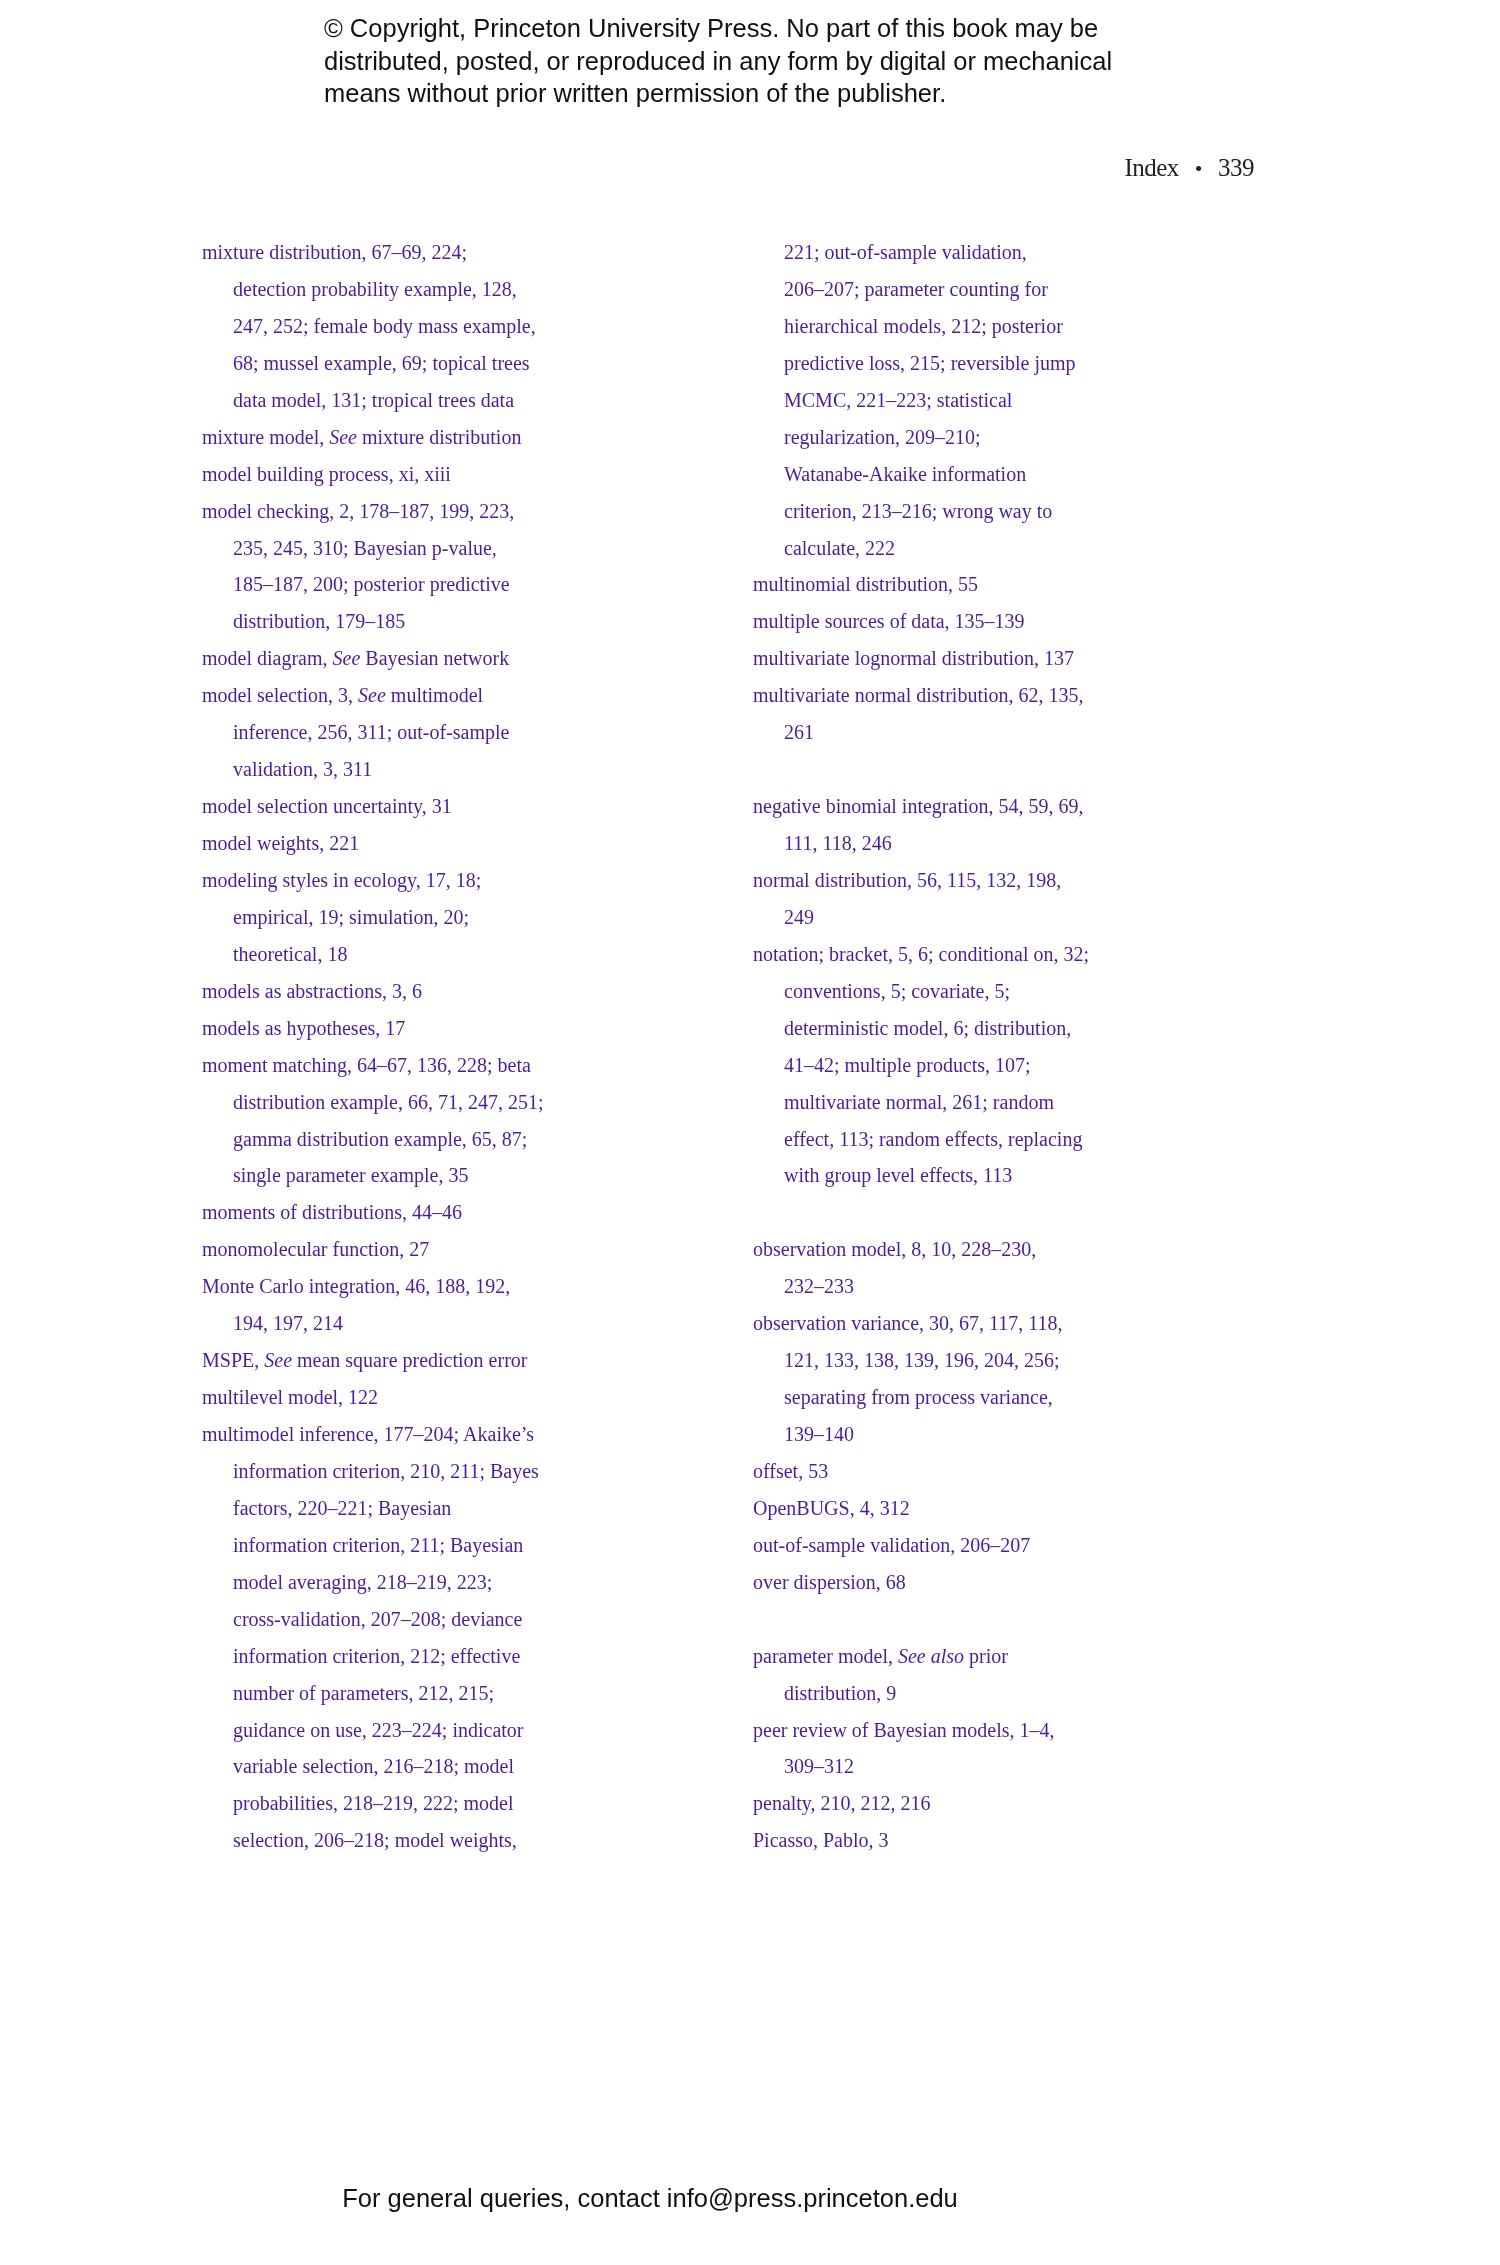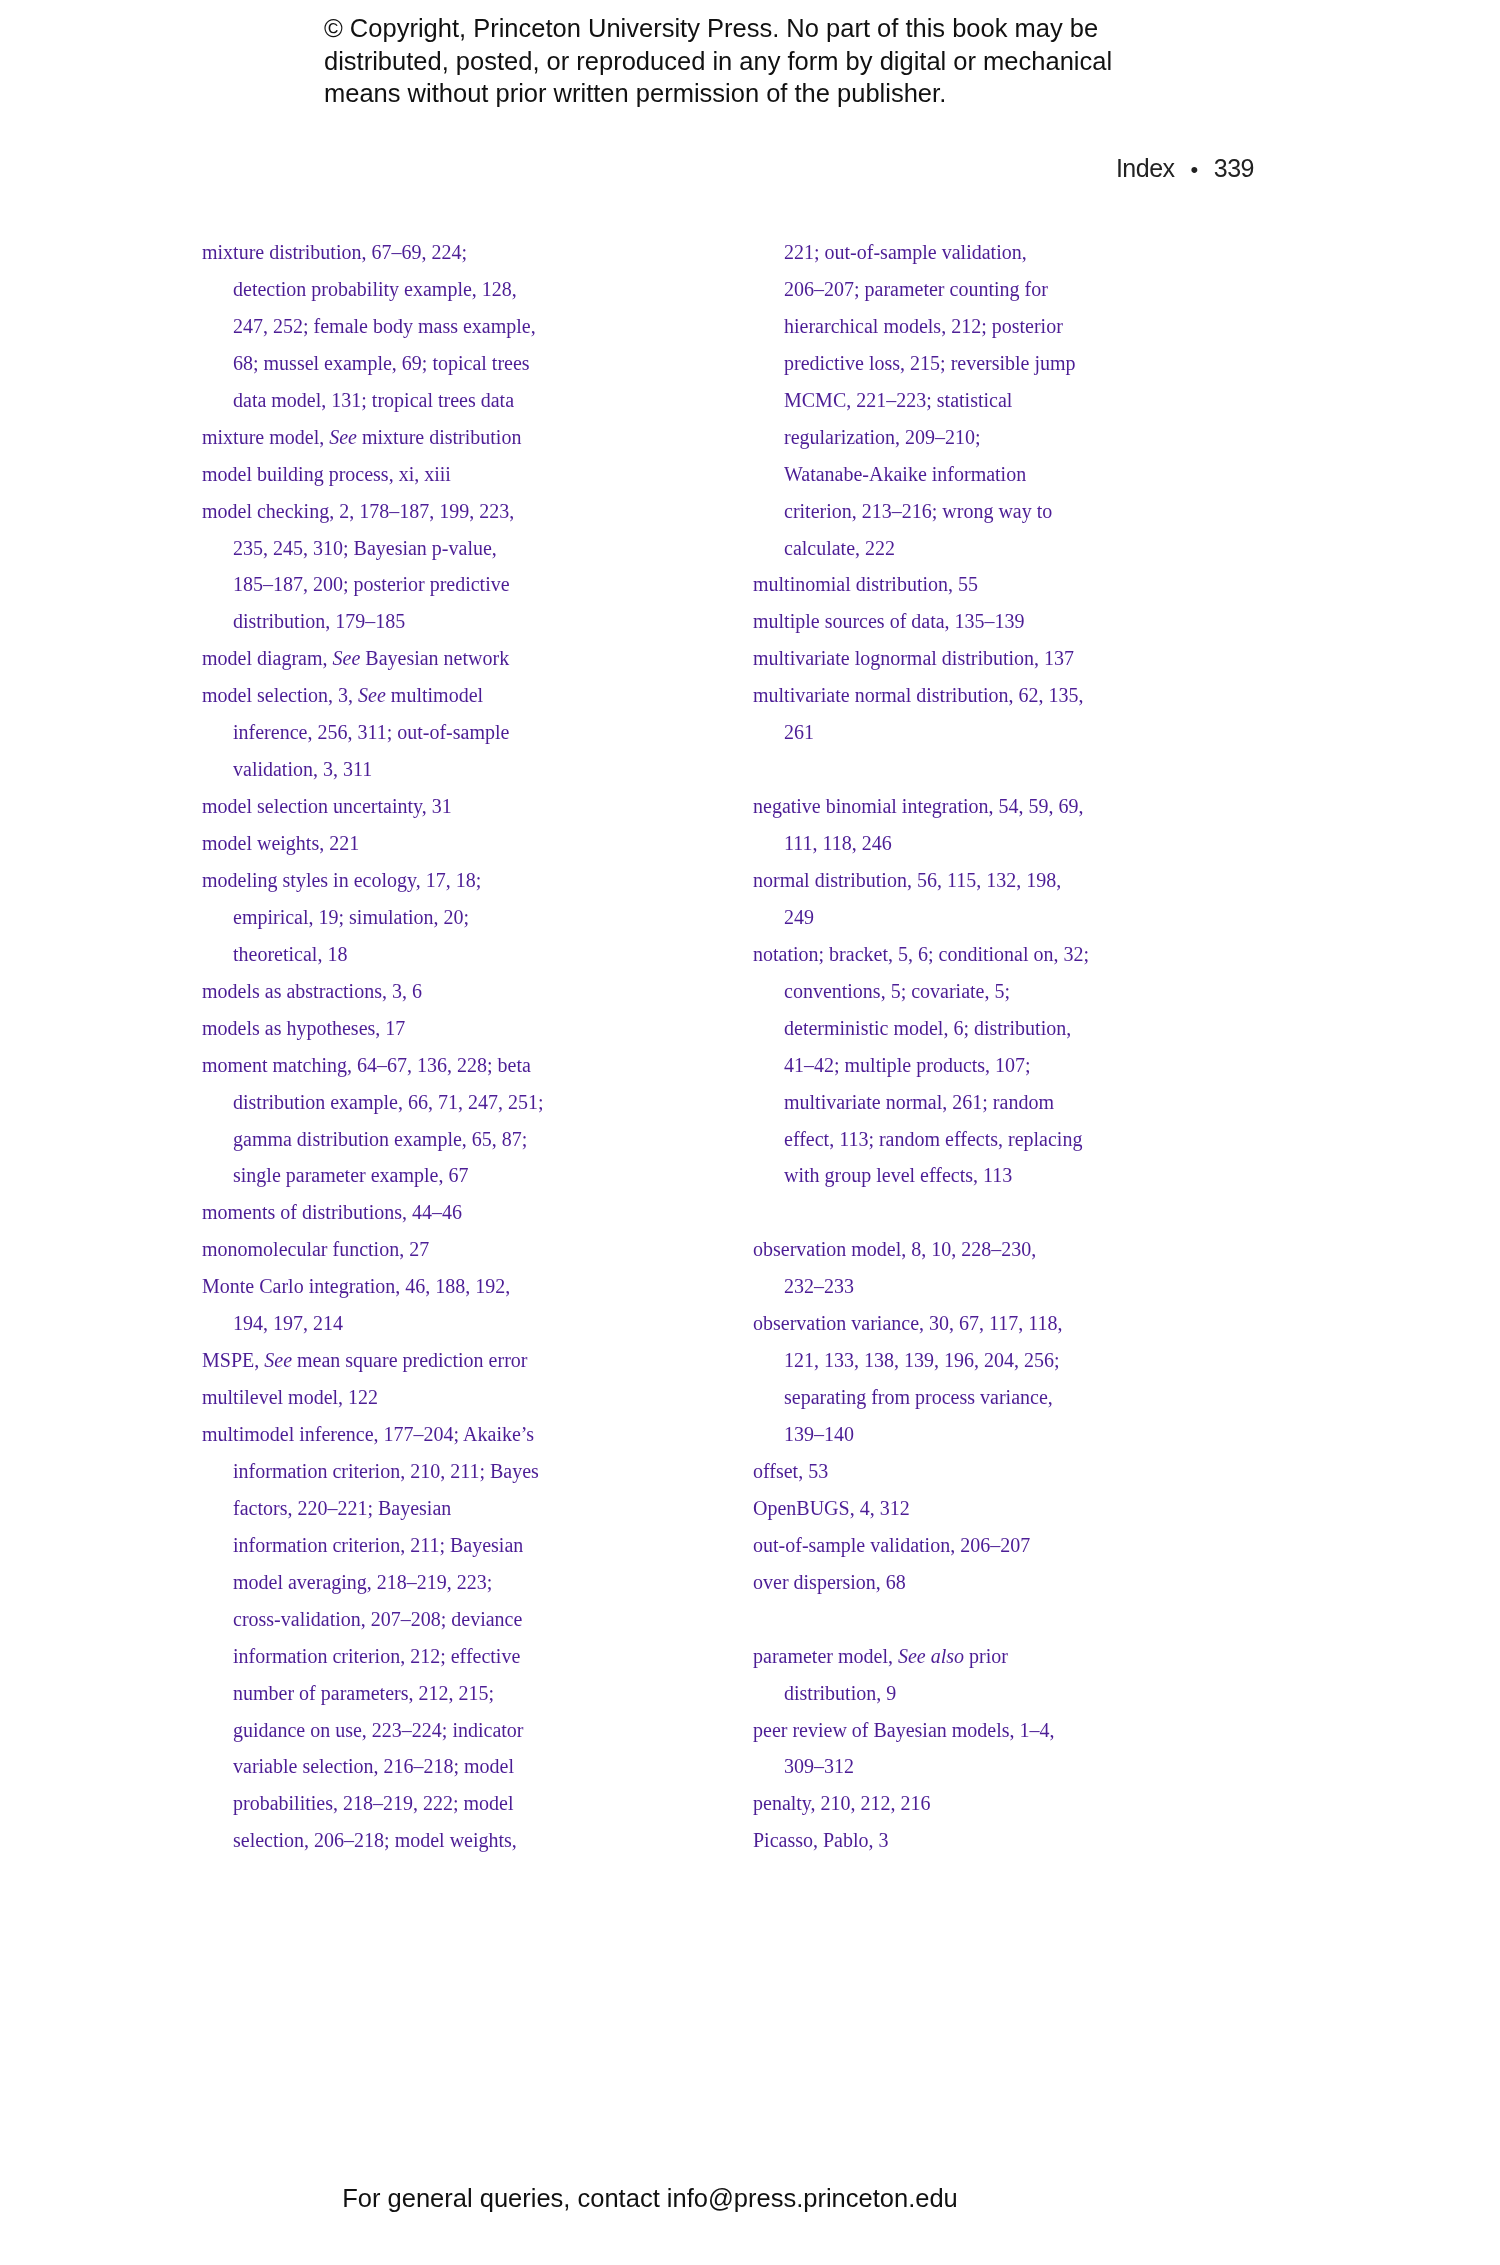--- a/index.html
+++ b/index.html
@@ -1,19 +1,19 @@
 <!DOCTYPE html>
 <html><head>
 <meta charset="utf-8">
 <style>
   html, body { margin:0; padding:0; background:#ffffff; }
   body { width:1500px; height:2265px; position:relative; overflow:hidden; color:#1a1a1a; }
   .copyright { position:absolute; left:324px; top:12px; font-family:"Liberation Sans", sans-serif; font-size:25.5px; line-height:32.5px; color:#111; }
   .copyright div { white-space:nowrap; }
-  .running-head { position:absolute; right:246px; top:154px; font-family:Liberation Sans, sans-serif; font-size:25px; color:#222; white-space:nowrap; letter-spacing:-0.5px; }
+  .running-head { position:absolute; right:246px; top:154px; font-family:Liberation Serif, serif; font-size:25px; color:#222; white-space:nowrap; letter-spacing:-0.5px; }
   .running-head .bullet { display:inline-block; margin:0 16px; font-size:22px; }
   .col { position:absolute; top:234px; font-family:"Liberation Serif", serif; font-size:20px; line-height:36.95px; color:#4c1d95; }
   .col-left { left:202px; width:520px; }
   .col-right { left:753px; width:520px; }
   .line { white-space:nowrap; height:36.95px; }
   .line.sub { padding-left:31px; }
   .line.blank { }
   .footer { position:absolute; left:0; width:1318px; top:2184px; text-align:center; font-family:"Liberation Sans", sans-serif; font-size:25.5px; color:#111; }
   .footer span { position:relative; left:-9px; }
   i { font-style:italic; }
@@ -50,21 +50,21 @@
     <div class="line">model selection uncertainty, 31</div>
     <div class="line">model weights, 221</div>
     <div class="line">modeling styles in ecology, 17, 18;</div>
     <div class="line sub">empirical, 19; simulation, 20;</div>
     <div class="line sub">theoretical, 18</div>
     <div class="line">models as abstractions, 3, 6</div>
     <div class="line">models as hypotheses, 17</div>
     <div class="line">moment matching, 64–67, 136, 228; beta</div>
     <div class="line sub">distribution example, 66, 71, 247, 251;</div>
     <div class="line sub">gamma distribution example, 65, 87;</div>
-    <div class="line sub">single parameter example, 67</div>
+    <div class="line sub">single parameter example, 35</div>
     <div class="line">moments of distributions, 44–46</div>
     <div class="line">monomolecular function, 27</div>
     <div class="line">Monte Carlo integration, 46, 188, 192,</div>
     <div class="line sub">194, 197, 214</div>
     <div class="line"><span>MSPE, </span><i>See</i><span> mean square prediction error</span></div>
     <div class="line">multilevel model, 122</div>
     <div class="line">multimodel inference, 177–204; Akaike’s</div>
     <div class="line sub">information criterion, 210, 211; Bayes</div>
     <div class="line sub">factors, 220–221; Bayesian</div>
     <div class="line sub">information criterion, 211; Bayesian</div>

